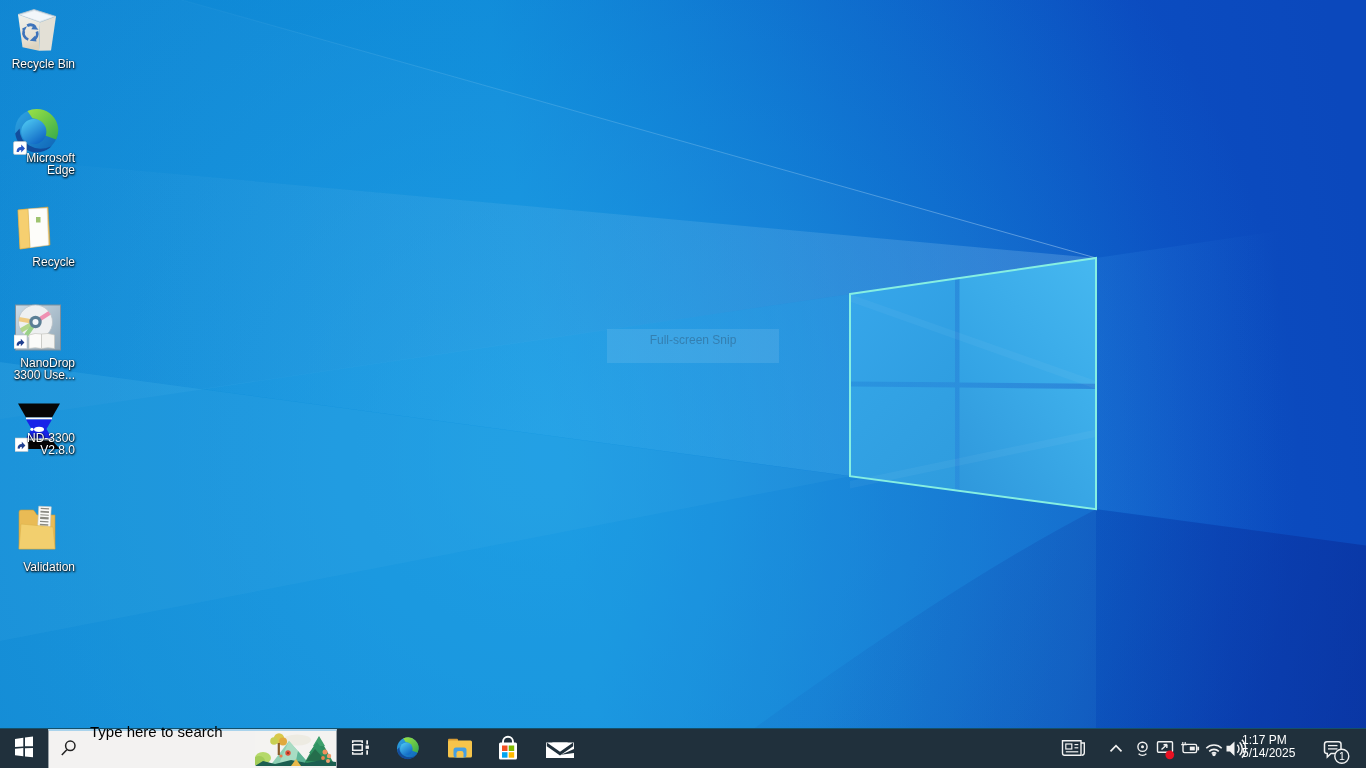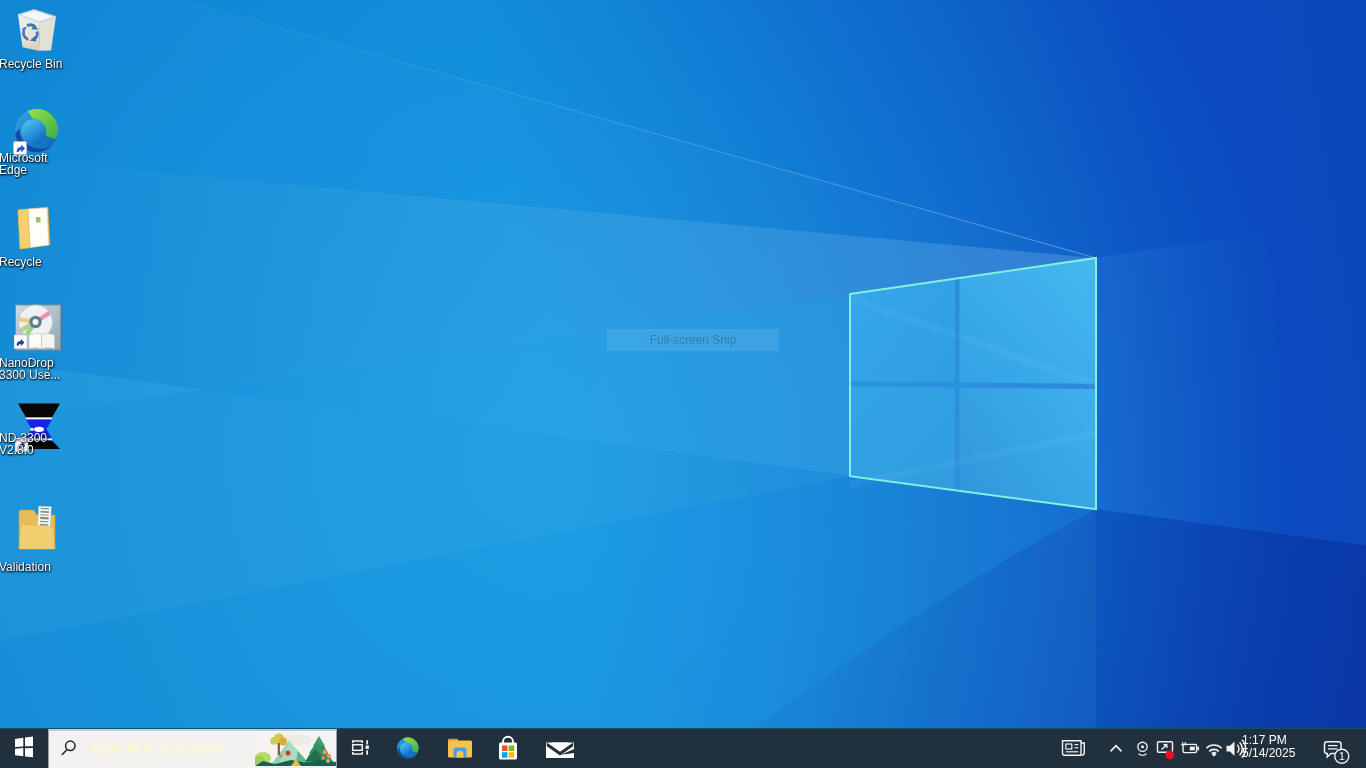--- a/index.html
+++ b/index.html
@@ -1,25 +1,25 @@
 <!DOCTYPE html>
 <html><head><meta charset="utf-8">
 <style>
 html,body{margin:0;padding:0;width:1366px;height:768px;overflow:hidden;background:#0c7cd0}
 body{font-family:"Liberation Sans",sans-serif;position:relative}
 #wall{position:absolute;left:0;top:0}
-.lbl{position:absolute;left:-1px;width:76px;text-align:left;color:#fff;font-size:12px;line-height:12.3px;
+.lbl{position:absolute;left:-1px;width:76px;text-align:right;color:#fff;font-size:12px;line-height:12.3px;
  text-shadow:0 1px 2px rgba(0,0,0,.9),1px 1px 2px rgba(0,0,0,.7),0 0 1px rgba(0,0,0,.5)}
 .icon{position:absolute}
-#tip{position:absolute;left:607px;top:329px;width:172px;height:22px;background:rgba(210,235,250,.13);
+#tip{position:absolute;left:607px;top:329px;width:172px;height:34px;background:rgba(210,235,250,.13);
  box-sizing:border-box;text-align:center;line-height:22px;font-size:12px;color:rgba(40,80,112,.44)}
 #tb{position:absolute;left:0;top:728px;width:1366px;height:40px;background:#20303c;border-top:1px solid #14506a;box-sizing:border-box}
 #sbox{position:absolute;left:48px;top:729px;width:289px;height:39px;background:#f3f2f1;box-sizing:border-box;
  border-left:1px solid #98a0a6;border-right:1px solid #98a0a6;border-top:2px solid #a9d3ec}
-#stext{position:absolute;left:90px;top:729px;height:39px;line-height:37px;font-size:15px;color:#fef9c3}
+#stext{position:absolute;left:90px;top:713px;height:39px;line-height:37px;font-size:15px;color:#000000}
 #clock{position:absolute;left:1242px;top:733.5px;width:74px;text-align:left;color:#fff;font-size:12px;line-height:13.9px}
 #tbicons{position:absolute;left:0;top:728px}
 </style></head><body>
 <svg id="wall" width="1366" height="768" viewBox="0 0 1366 768">
 <defs>
 <linearGradient id="base" gradientUnits="userSpaceOnUse" x1="0" y1="470" x2="1366" y2="260">
  <stop offset="0" stop-color="#0c83d0"></stop>
         <stop offset="0.40" stop-color="#0e85d4"></stop>
  <stop offset="0.64" stop-color="#0c64c8"></stop>
         <stop offset="0.86" stop-color="#0b4cc0"></stop>

